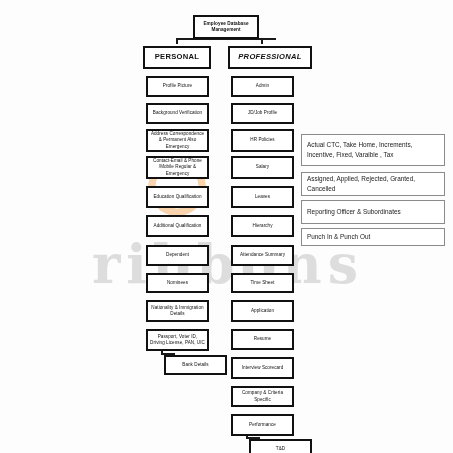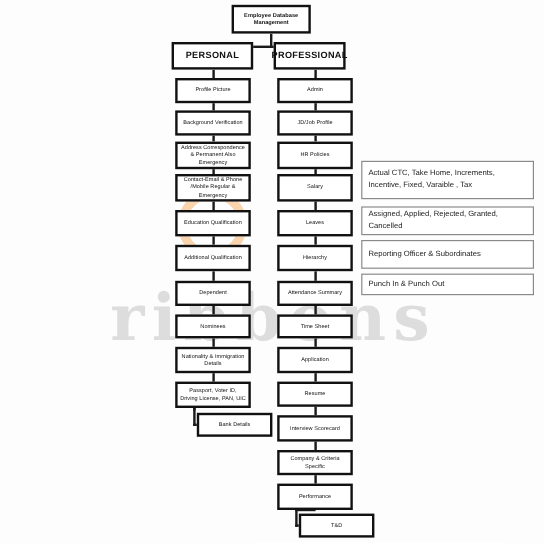--- a/index.html
+++ b/index.html
@@ -60,20 +60,21 @@
     background: #ffffff;
     display: flex;
     align-items: center;
     justify-content: center;
     text-align: center;
     color: #111111;
     font-size: 4.6px;
     line-height: 1.32;
     padding: 1px 2px;
     letter-spacing: 0.05px;
+    margin-top: 11px;
   }
   .node.root { font-size: 4.7px; font-weight: 600; }
   .node.branch {
     font-size: 7.6px;
     font-weight: 700;
     letter-spacing: 0.3px;
     border-width: 2px;
   }
   .note {
     position: absolute;
@@ -135,21 +136,21 @@
   <div class="ln v" style="left:262px; top:367px; height:9px;"></div>
   <div class="ln v" style="left:262px; top:395px; height:9px;"></div>
 
   <div class="ln v" style="left:246px; top:424px; height:15px;"></div>
   <div class="ln h" style="left:246px; top:437px; width:14px;"></div>
   <div class="ln h" style="left:246px; top:424px; width:17px;"></div>
 
   <div class="node root" style="left:193px; top:4px; width:66px; height:24px;">Employee Database Management</div>
 
   <div class="node branch" style="left:143px; top:35px; width:68px; height:23px;">PERSONAL</div>
-  <div class="node branch" style="left:228px; top:35px; width:60px; height:23px;">PROFESSIONAL</div>
+  <div class="node branch" style="left:228px; top:35px; width:84px; height:23px;font-style:italic;">PROFESSIONAL</div>
 
   <div class="node" style="left:146px; top:65px; width:63px; height:21px;">Profile Picture</div>
   <div class="node" style="left:146px; top:92px; width:63px; height:21px;">Background Verification</div>
   <div class="node" style="left:146px; top:118px; width:63px; height:23px;">Address Correspondence &amp; Permanent Also Emergency</div>
   <div class="node" style="left:146px; top:145px; width:63px; height:23px;">Contact-Email &amp; Phone /Mobile Regular &amp; Emergency</div>
   <div class="node" style="left:146px; top:175px; width:63px; height:22px;">Education Qualification</div>
   <div class="node" style="left:146px; top:204px; width:63px; height:22px;">Additional Qualification</div>
   <div class="node" style="left:146px; top:234px; width:63px; height:21px;">Dependent</div>
   <div class="node" style="left:146px; top:262px; width:63px; height:20px;">Nominees</div>
   <div class="node" style="left:146px; top:289px; width:63px; height:22px;">Nationality &amp; Immigration Details</div>

